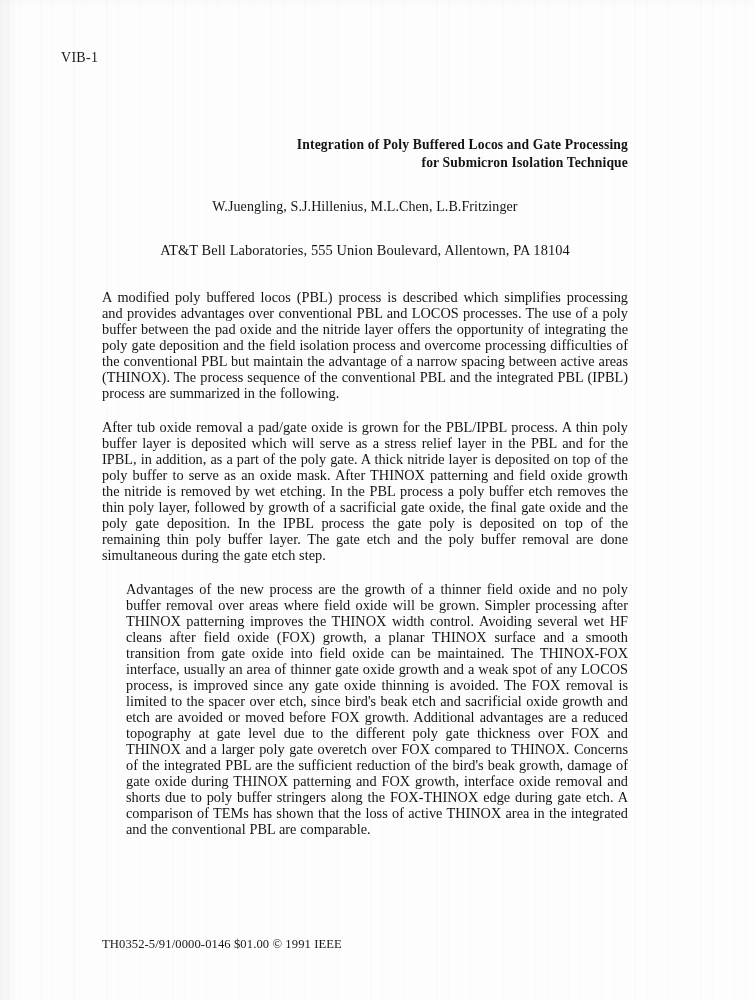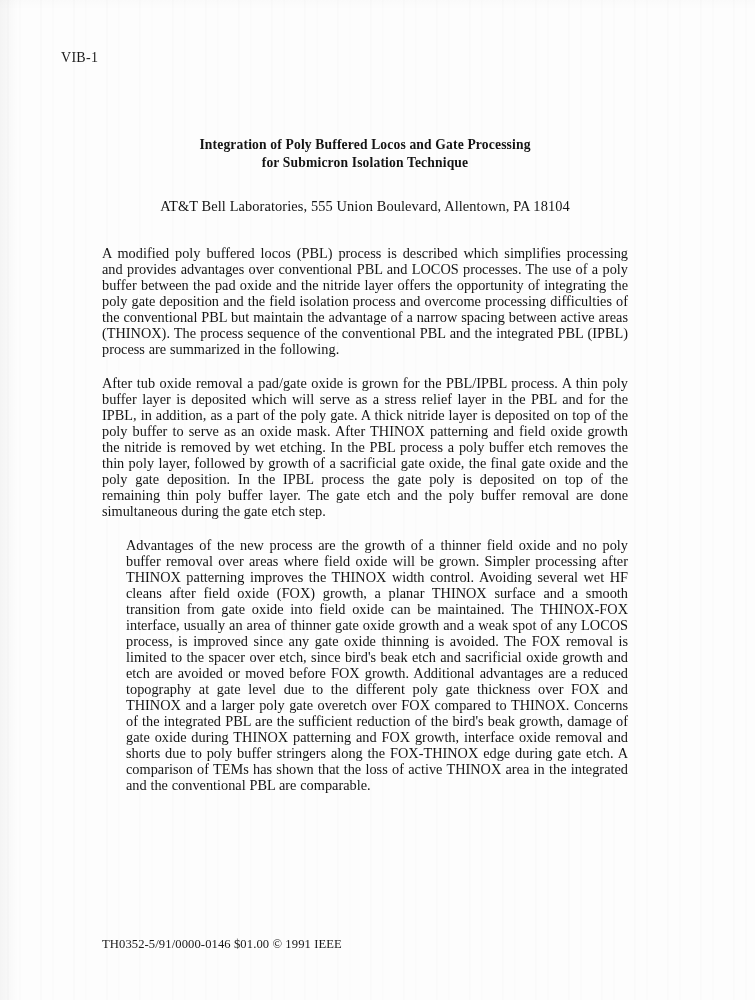--- a/index.html
+++ b/index.html
@@ -59,21 +59,21 @@
 
   .content {
     position: absolute;
     left: 102px;
     top: 0;
     width: 526px;
   }
 
   .title-block {
     margin-top: 136px;
-    text-align: center;
+    text-align: right;
     font-weight: bold;
     font-size: 13.6px;
     line-height: 17.5px;
     letter-spacing: 0.15px;
   }
   .title-line { display: block; }
 
   .authors {
     margin-top: 28px;
     text-align: center;
@@ -132,20 +132,21 @@
 
   <div class="running-head">VIB-1</div>
 
   <div class="content">
 
     <div class="title-block">
       <span class="title-line">Integration of Poly Buffered Locos and Gate Processing</span>
       <span class="title-line">for Submicron Isolation Technique</span>
     </div>
 
+    <div class="authors">W.Juengling, S.J.Hillenius, M.L.Chen, L.B.Fritzinger</div>
 
     <div class="affiliation">AT&amp;T Bell Laboratories, 555 Union Boulevard, Allentown, PA 18104</div>
 
     <div class="body-block">
       <p class="para">A modified poly buffered locos (PBL) process is described which simplifies processing and provides advantages over conventional PBL and LOCOS processes. The use of a poly buffer between the pad oxide and the nitride layer offers the opportunity of integrating the poly gate deposition and the field isolation process and overcome processing difficulties of the conventional PBL but maintain the advantage of a narrow spacing between active areas (THINOX). The process sequence of the conventional PBL and the integrated PBL (IPBL) process are summarized in the following.</p>
       <p class="para">After tub oxide removal a pad/gate oxide is grown for the PBL/IPBL process. A thin poly buffer layer is deposited which will serve as a stress relief layer in the PBL and for the IPBL, in addition, as a part of the poly gate. A thick nitride layer is deposited on top of the poly buffer to serve as an oxide mask. After THINOX patterning and field oxide growth the nitride is removed by wet etching. In the PBL process a poly buffer etch removes the thin poly layer, followed by growth of a sacrificial gate oxide, the final gate oxide and the poly gate deposition. In the IPBL process the gate poly is deposited on top of the remaining thin poly  buffer layer. The gate etch and the poly buffer removal are done simultaneous during the gate etch step.</p>
       <p class="para">Advantages of the new process are the growth of a thinner field oxide and no poly buffer removal over areas where field oxide will be grown. Simpler processing after THINOX patterning improves the THINOX width control. Avoiding several wet HF cleans after field oxide (FOX) growth, a planar THINOX surface and a smooth transition from gate oxide into field oxide can be maintained. The THINOX-FOX interface, usually an area of thinner gate oxide growth and a weak spot of any LOCOS process, is improved since any gate oxide thinning is avoided. The FOX removal is limited to the spacer over etch, since bird's beak etch and sacrificial oxide growth and etch are avoided or moved before FOX growth. Additional advantages are a reduced topography at gate level due to the different poly gate thickness over FOX and THINOX and a larger poly gate overetch over FOX compared to THINOX. Concerns of the integrated PBL are the sufficient reduction of the bird's beak growth, damage of gate oxide during THINOX patterning and FOX growth, interface oxide removal and shorts due to poly buffer stringers along the FOX-THINOX edge during gate etch. A comparison of TEMs has shown that the loss of active THINOX area in the integrated and the conventional PBL are comparable.</p>
     </div>
 
 

